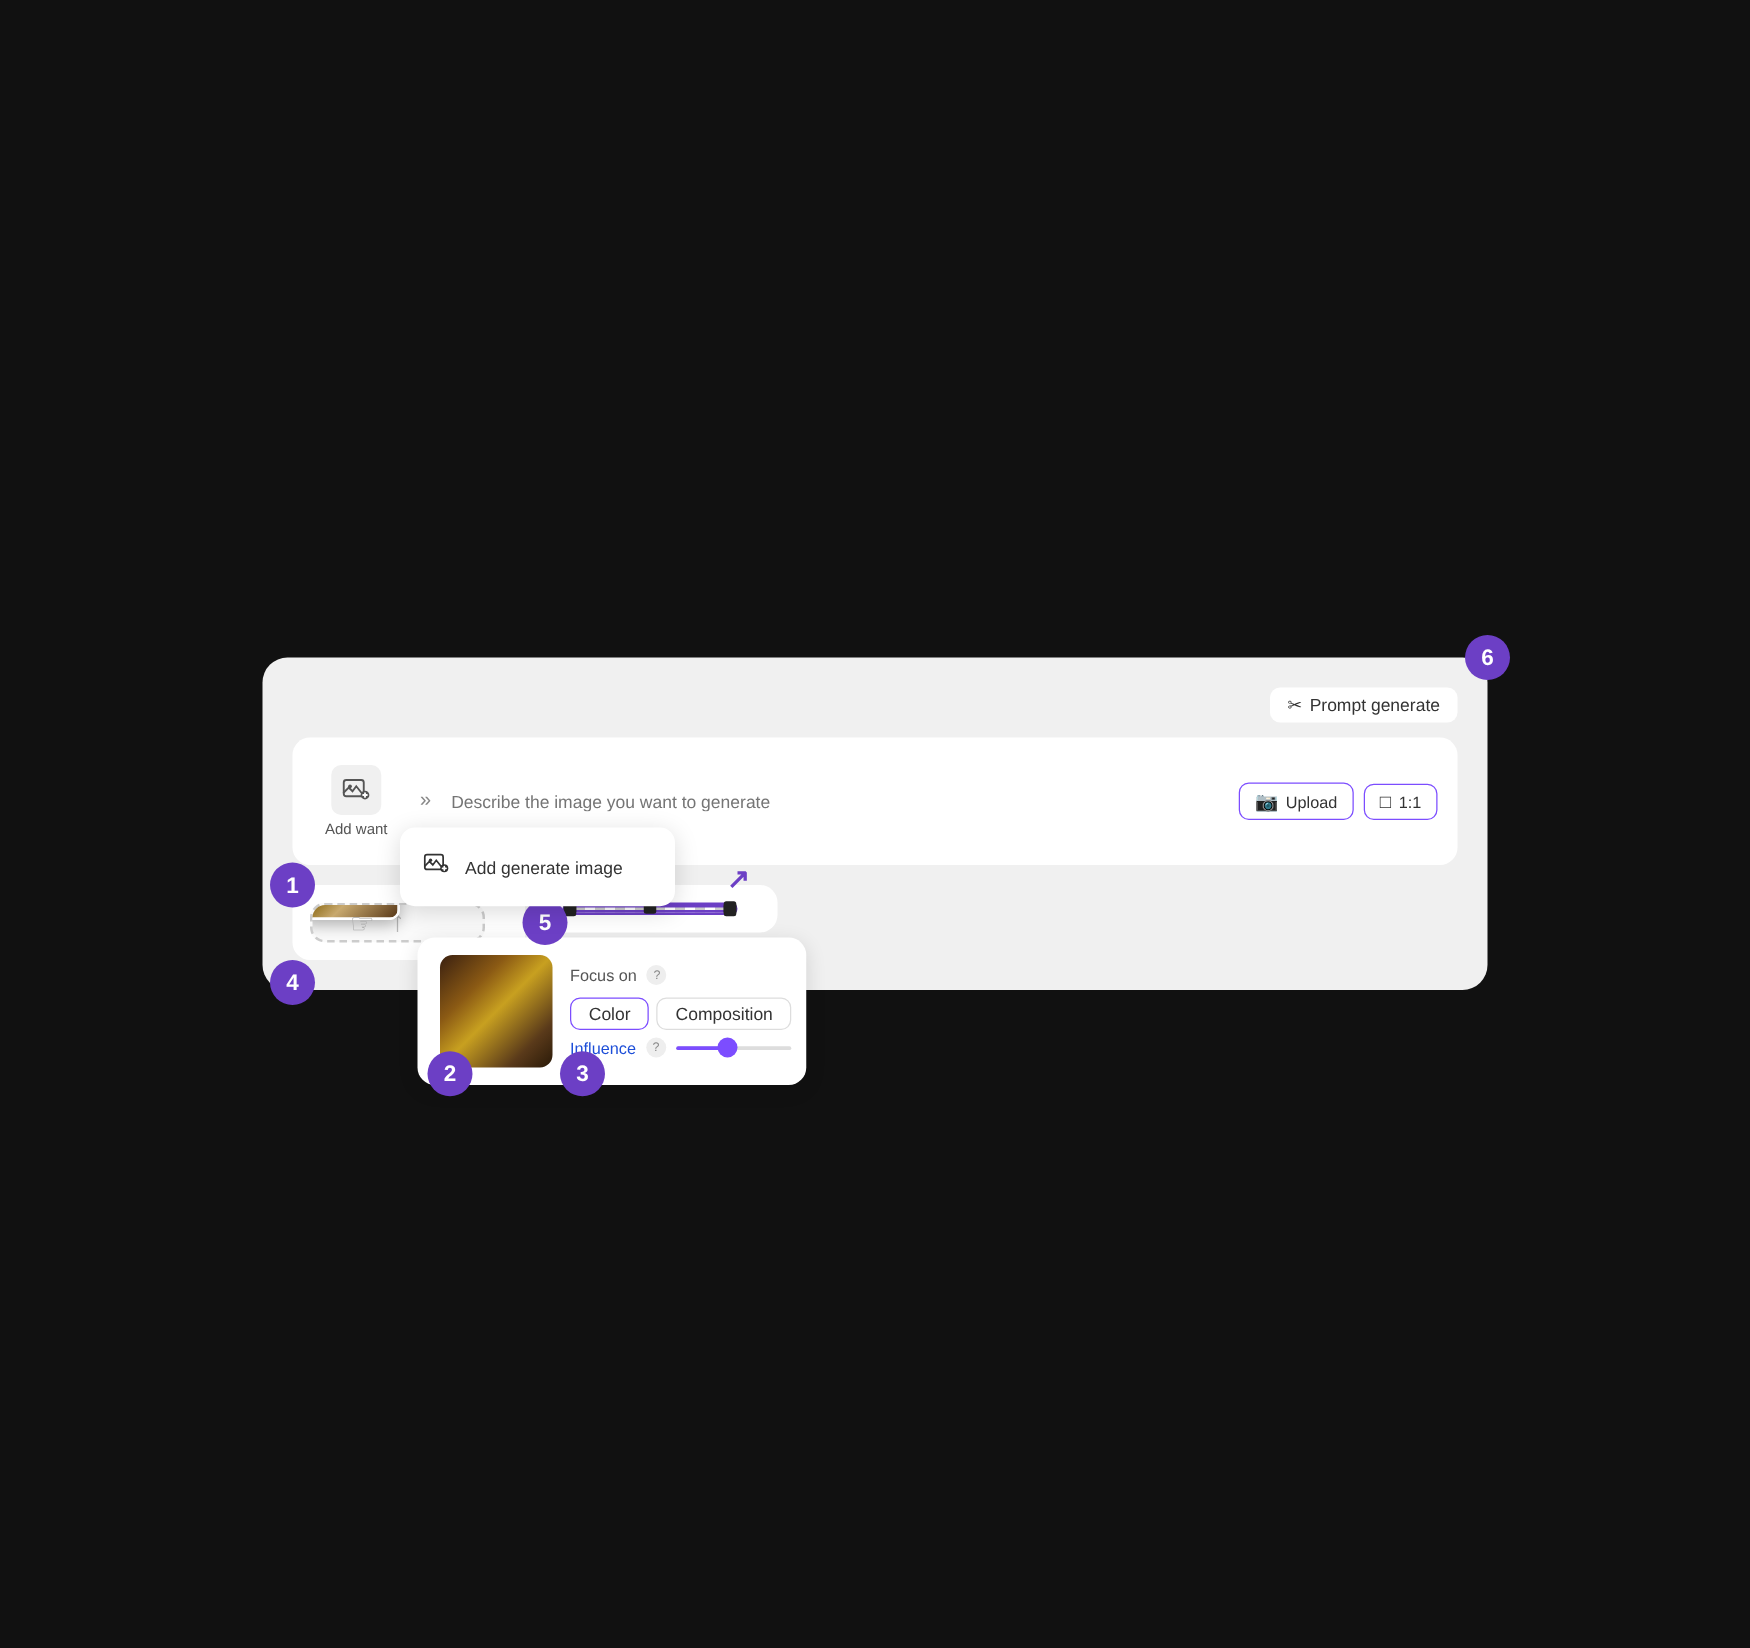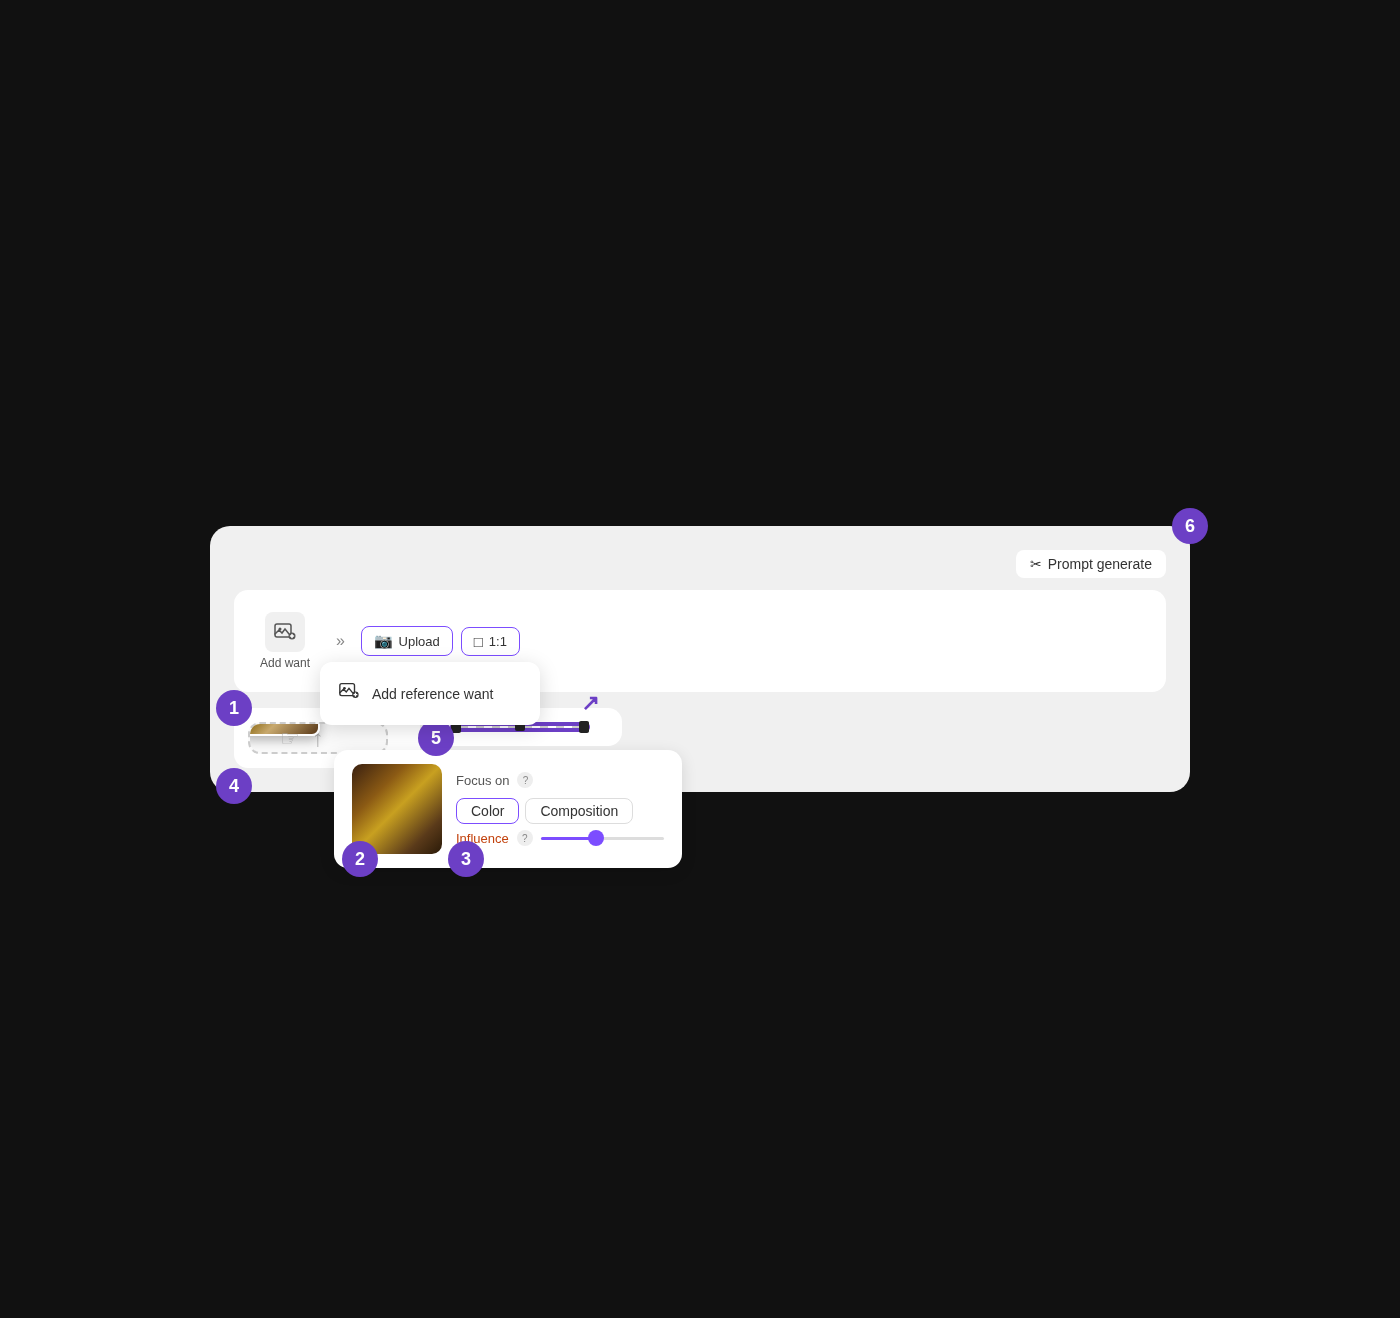--- a/index.html
+++ b/index.html
@@ -315,21 +315,21 @@
       position: absolute;
       bottom: -100px;
       left: 100px;
       background: white;
       border-radius: 14px;
       padding: 14px 18px;
       display: flex;
       gap: 14px;
       align-items: center;
       box-shadow: 0 4px 16px rgba(0,0,0,0.12);
-      width: 348px;
+      width: 311px;
     }
     .bottom-panel-image {
       width: 90px;
       height: 90px;
       border-radius: 10px;
       background: linear-gradient(135deg, #3a2010 0%, #8B5a14 30%, #c8a020 50%, #5a3a1a 80%, #2a1a08 100%);
       flex-shrink: 0;
     }
     .bottom-panel-controls {
       flex: 1;
@@ -374,21 +374,21 @@
       color: #333;
     }
     .influence-row {
       display: flex;
       align-items: center;
       gap: 8px;
       margin-top: 6px;
     }
     .influence-label {
       font-size: 13px;
-      color: #c2410c;
+      color: #1d4ed8;
     }
     .slider-track {
       flex: 1;
       height: 3px;
       background: #ddd;
       border-radius: 2px;
       position: relative;
     }
     .slider-fill {
       height: 100%;
@@ -456,20 +456,21 @@
           <rect x="2" y="4" width="16" height="13" rx="2" stroke="#555" stroke-width="1.5" fill="none"></rect>
           <circle cx="7" cy="9" r="1.5" fill="#555"></circle>
           <path d="M2 14l4-4 3 3 3-4 4 5" stroke="#555" stroke-width="1.5" fill="none" stroke-linecap="round"></path>
           <circle cx="19" cy="16" r="3.5" fill="#555"></circle>
           <path d="M19 14.5v3M17.5 16h3" stroke="white" stroke-width="1.5" stroke-linecap="round"></path>
         </svg>
       </div>
       <span>Add want</span>
     </button>
     <button class="chevron-btn">»</button>
+    <input class="prompt-input" type="text" placeholder="Describe the image you want to generate" style="">
     <div class="top-bar-actions">
       <button class="action-chip">
         <span class="chip-icon">📷</span>
         <span>Upload</span>
       </button>
       <button class="action-chip">
         <span class="chip-icon">□</span>
         <span>1:1</span>
       </button>
     </div>
@@ -478,21 +479,21 @@
       <div class="dropdown-item">
         <span class="dropdown-icon">
           <svg width="22" height="22" viewBox="0 0 24 24" fill="none">
             <rect x="2" y="4" width="16" height="13" rx="2" stroke="#333" stroke-width="1.5" fill="none"></rect>
             <circle cx="7" cy="9" r="1.5" fill="#333"></circle>
             <path d="M2 14l4-4 3 3 3-4 4 5" stroke="#333" stroke-width="1.5" fill="none" stroke-linecap="round"></path>
             <circle cx="19" cy="16" r="3.5" fill="#333"></circle>
             <path d="M19 14.5v3M17.5 16h3" stroke="white" stroke-width="1.5" stroke-linecap="round"></path>
           </svg>
         </span>
-        <span>Add reference want</span>
+        <span>Add generate image</span>
       </div>
     </div>
   </div>
 
   <div class="content-area">
 
     <div class="left-panel-wrapper">
       <div class="step-badge badge-1">
         <span>1</span>
       </div>

